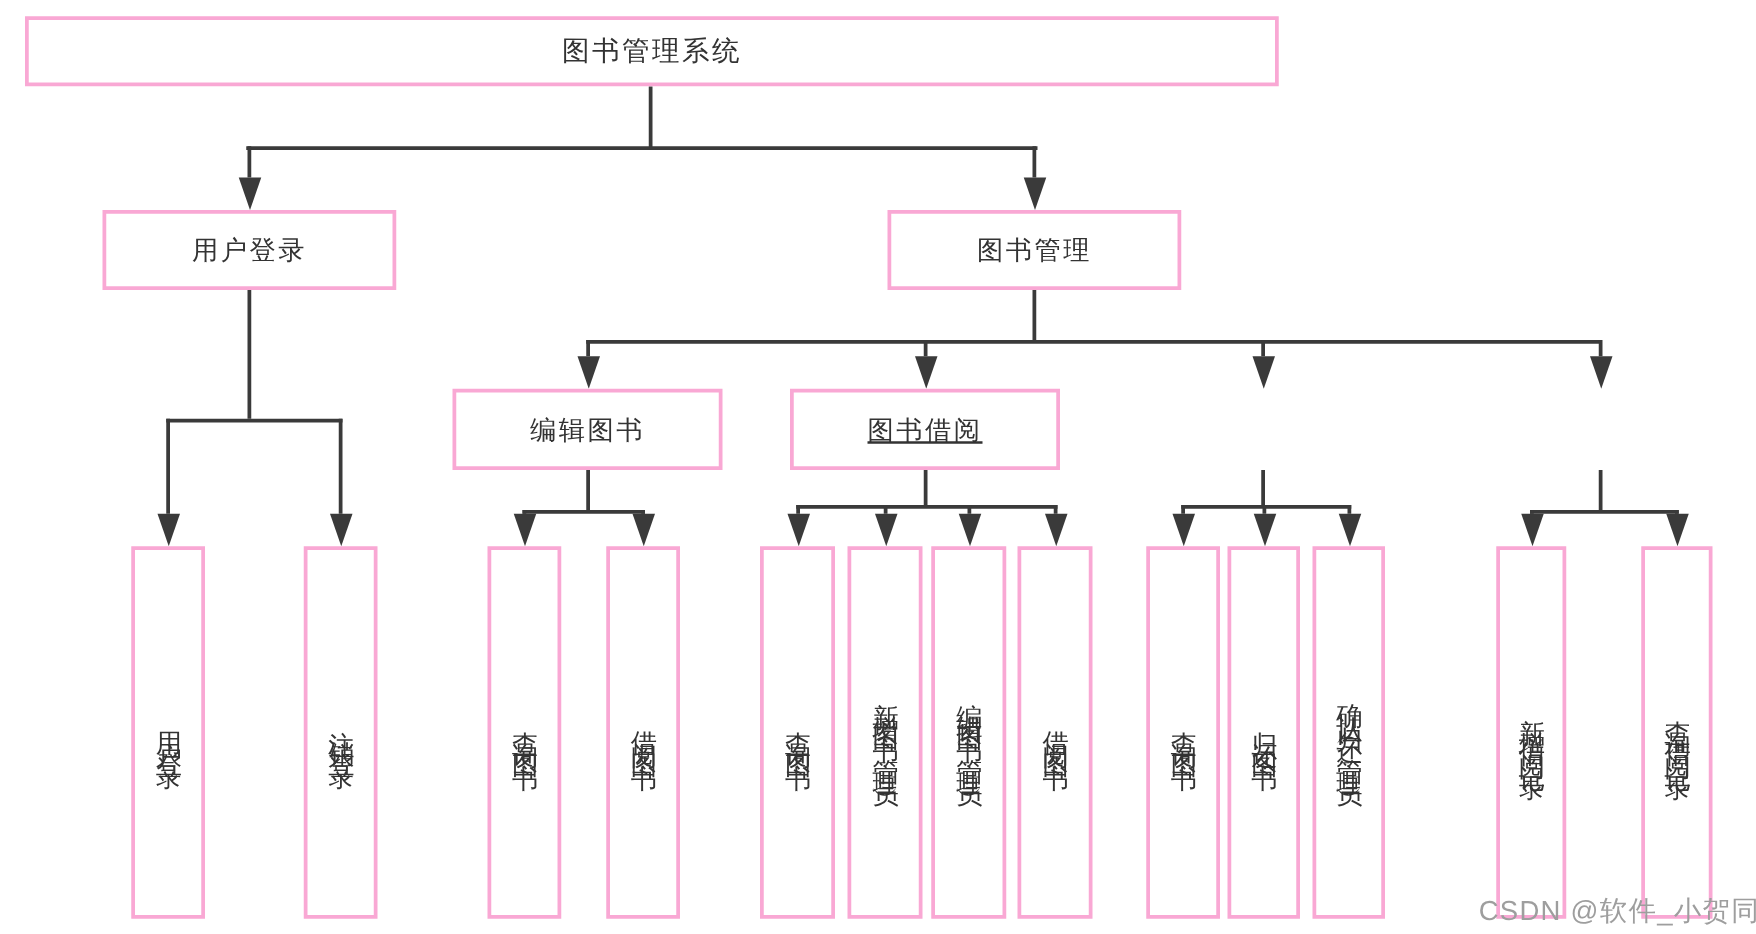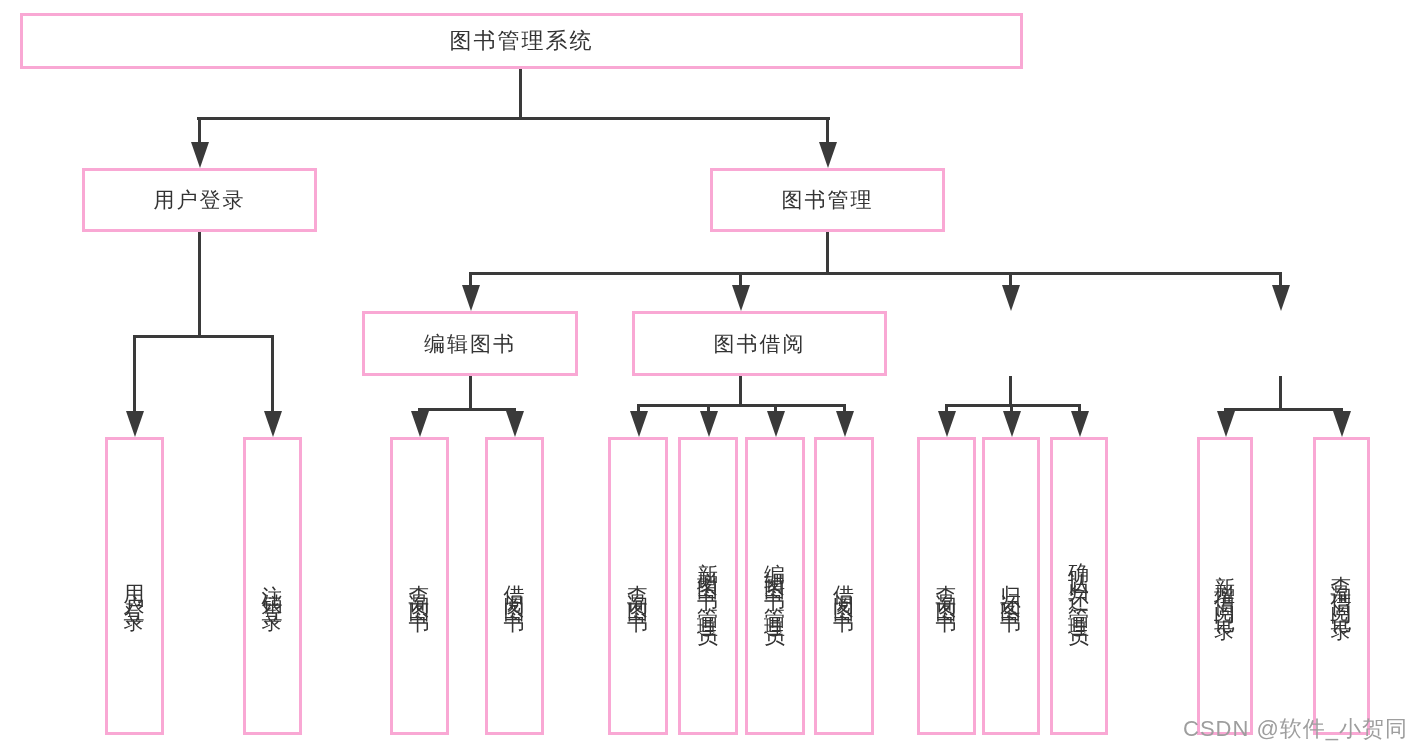--- a/index.html
+++ b/index.html
@@ -69,21 +69,21 @@
   <div class="node" style="left:82px; top:168px; width:235px; height:64px;">
     <span class="lbl">用户登录</span>
   </div>
   <div class="node" style="left:710px; top:168px; width:235px; height:64px;">
     <span class="lbl">图书管理</span>
   </div>
 
   <div class="node" style="left:362px; top:311px; width:216px; height:65px;">
     <span class="lbl">编辑图书</span>
   </div>
-  <div class="node" style="left:632px; top:311px; width:255px; height:65px;">
+  <div class="node" style="left:632px; top:311px; width:216px; height:65px;text-decoration:underline;">
     <span class="lbl">图书借阅</span>
   </div>
 
   <div class="node leaf" style="left:105px; top:437px; width:59px; height:298px;">
     <span class="lbl">用户登录</span>
   </div>
   <div class="node leaf" style="left:243px; top:437px; width:59px; height:298px;">
     <span class="lbl">注销登录</span>
   </div>
 

